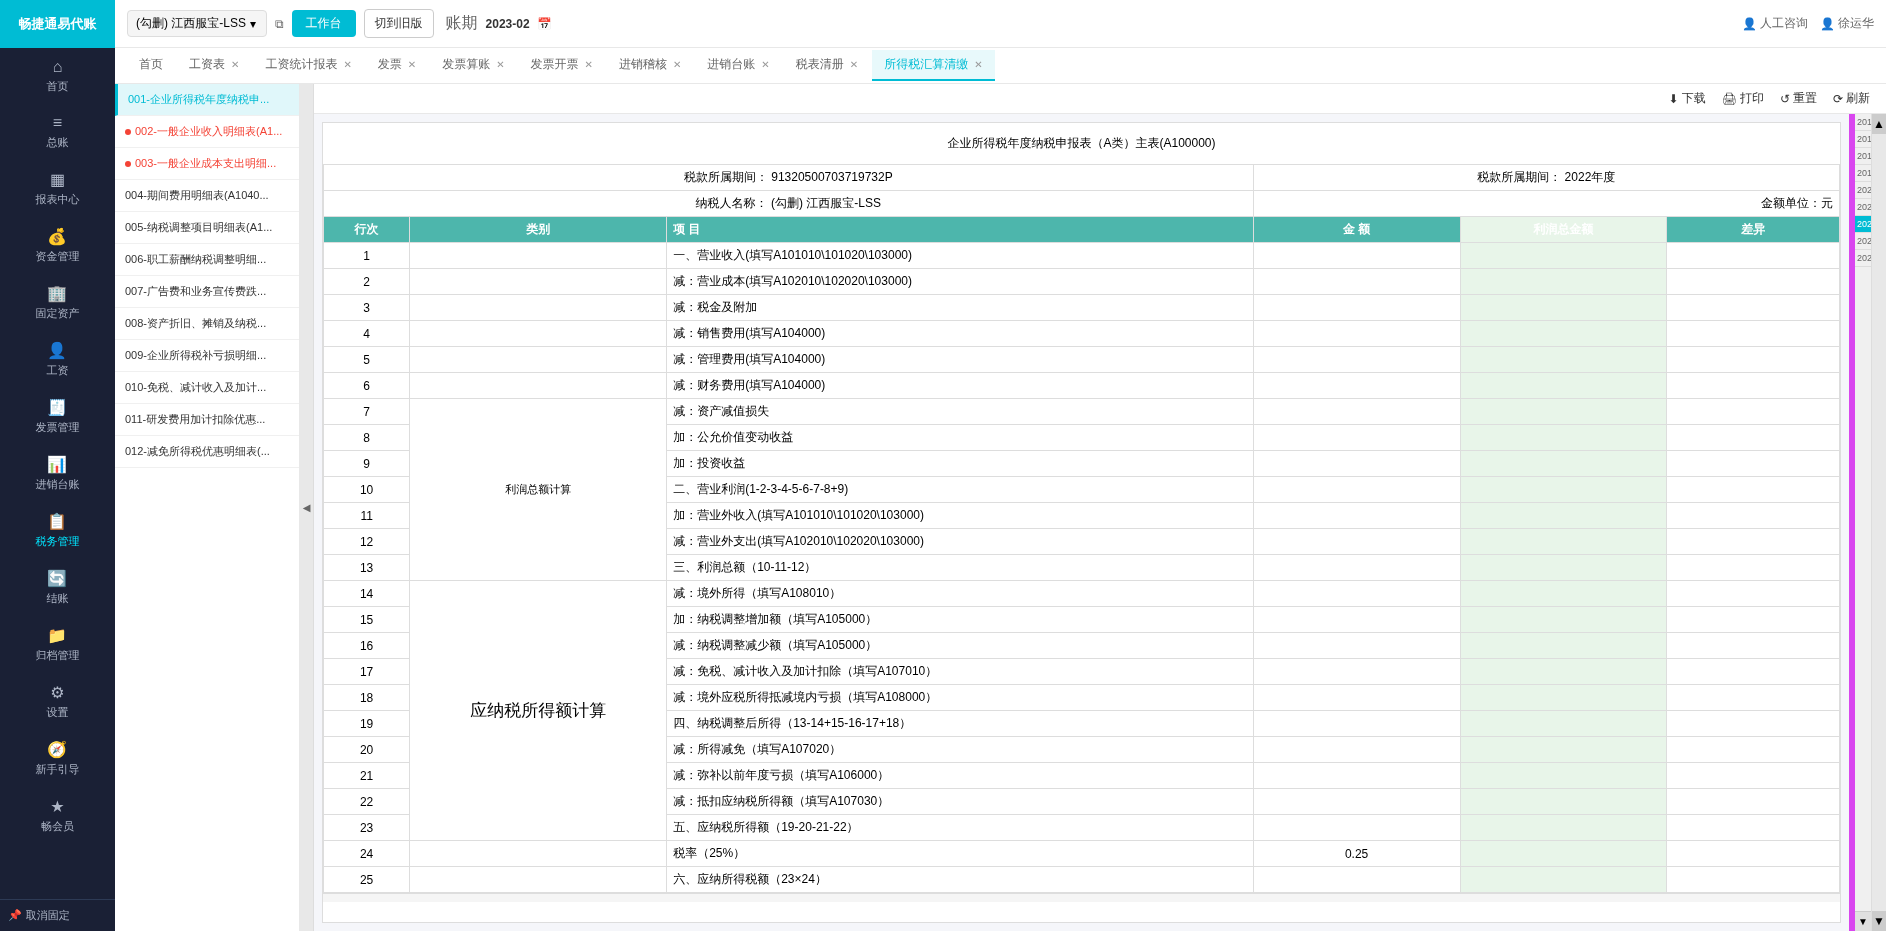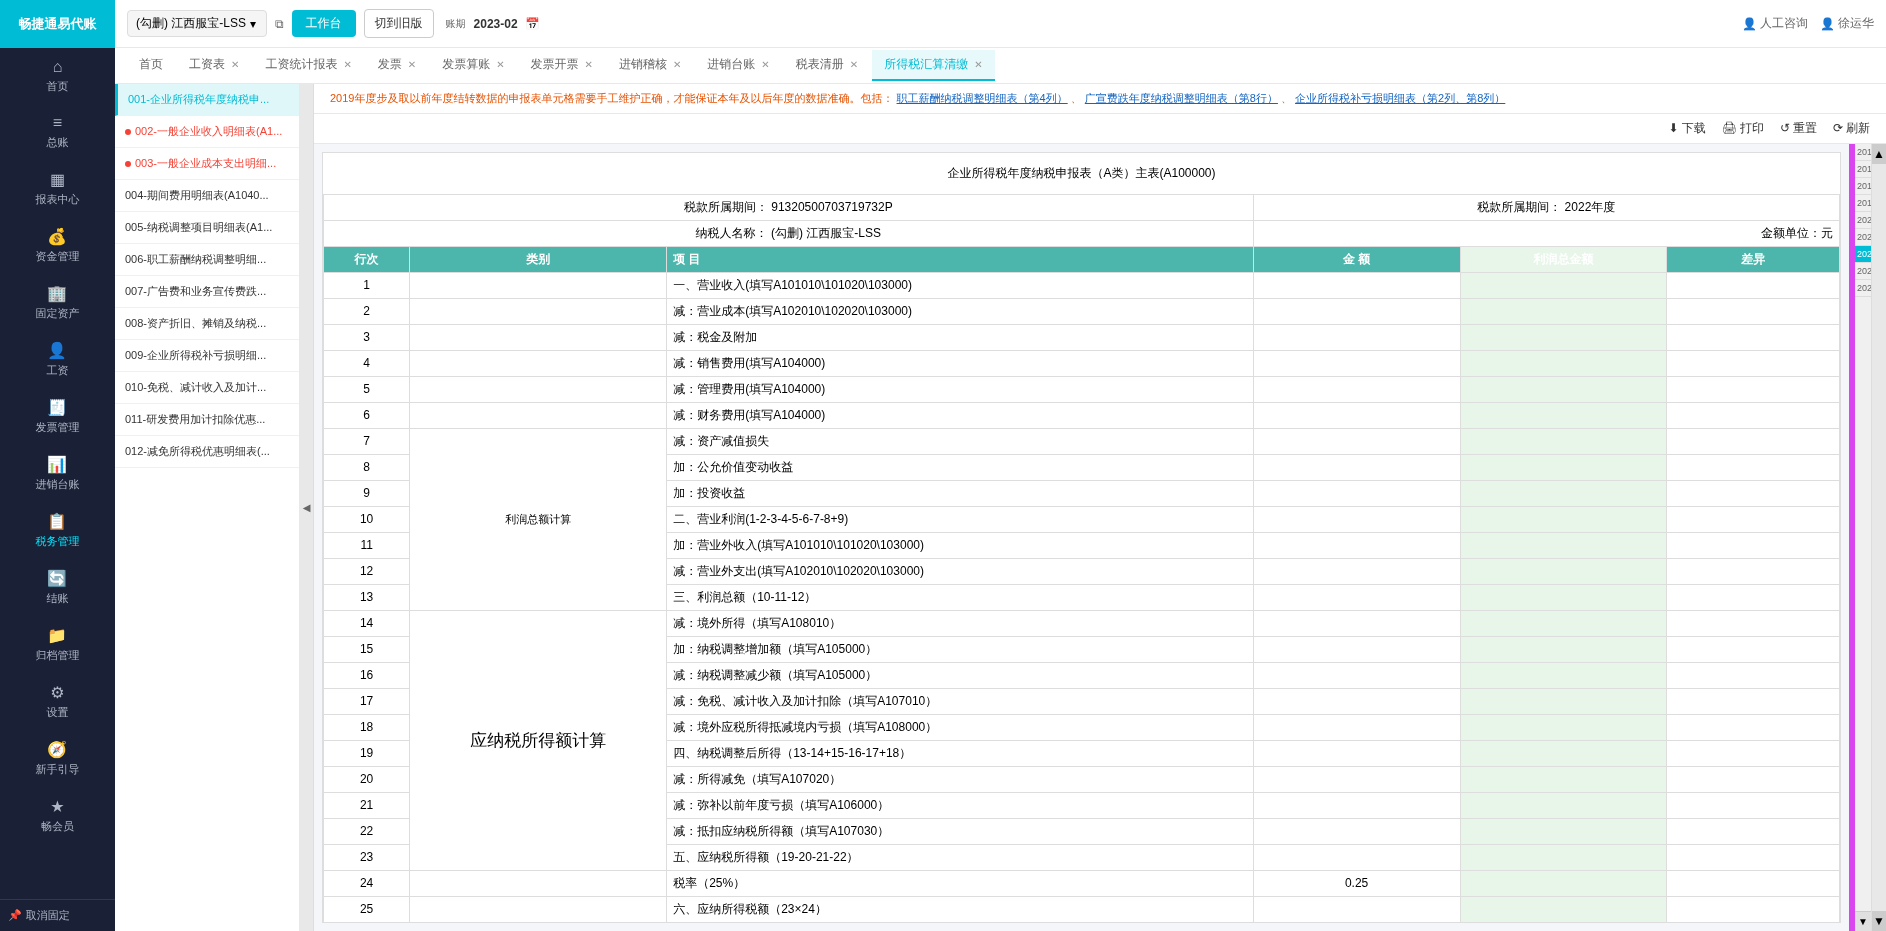--- a/index.html
+++ b/index.html
@@ -17,21 +17,21 @@
     .sidebar-bottom { margin-top: auto; padding: 8px; border-top: 1px solid #2d3a55; display: flex; align-items: center; cursor: pointer; color: #adb5c6; font-size: 11px; gap: 4px; }
 
     
     .main-area { flex: 1; display: flex; flex-direction: column; overflow: hidden; }
 
     
     .top-bar { height: 48px; background: #fff; display: flex; align-items: center; padding: 0 12px; gap: 8px; border-bottom: 1px solid #e8e8e8; }
     .company-selector { display: flex; align-items: center; gap: 4px; background: #f5f5f5; border: 1px solid #ddd; border-radius: 4px; padding: 4px 8px; cursor: pointer; font-size: 12px; min-width: 140px; }
     .btn-workspace { background: #00bcd4; color: #fff; border: none; padding: 5px 14px; border-radius: 4px; cursor: pointer; font-size: 12px; }
     .btn-switch { background: #fff; color: #333; border: 1px solid #ccc; padding: 5px 10px; border-radius: 4px; cursor: pointer; font-size: 12px; }
-    .period-label { font-size: 10px; color: #666; margin-left: 4px; }
+    .period-label { font-size: 16px; color: #666; margin-left: 4px; }
     .top-right { margin-left: auto; display: flex; align-items: center; gap: 12px; color: #666; font-size: 12px; }
     .top-right span { cursor: pointer; display: flex; align-items: center; gap: 3px; }
 
     
     .tab-bar { height: 36px; background: #fff; display: flex; align-items: center; padding: 0 12px; border-bottom: 1px solid #e8e8e8; gap: 2px; flex-shrink: 0; }
     .tab { display: flex; align-items: center; gap: 4px; padding: 6px 12px; cursor: pointer; font-size: 12px; color: #666; border-bottom: 2px solid transparent; white-space: nowrap; }
     .tab.active { color: #00bcd4; border-bottom: 2px solid #00bcd4; background: #e8f9fb; }
     .tab .close-btn { font-size: 10px; color: #999; margin-left: 2px; }
 
     
@@ -252,28 +252,20 @@
           <span>012-减免所得税优惠明细表(...</span>
         </div>
       </div>
 
       <div style="width:14px; background:#e8e8e8; border-right:1px solid #ddd; display:flex; align-items:center; justify-content:center; cursor:pointer; flex-shrink:0;">
         <span style="font-size:10px; color:#666;">◀</span>
       </div>
 
       <div class="main-content">
 
-        <div class="warning-bar">
-          <span>2019年度步及取以前年度结转数据的申报表单元格需要手工维护正确，才能保证本年及以后年度的数据准确。包括：</span>
-          <a>职工薪酬纳税调整明细表（第4列）</a>
-          <span>、</span>
-          <a>广宣费跌年度纳税调整明细表（第8行）</a>
-          <span>、</span>
-          <a>企业所得税补亏损明细表（第2列、第8列）</a>
-        </div>
 
         <div class="toolbar">
           <div class="toolbar-btn">
             <span>⬇</span>
             <span>下载</span>
           </div>
           <div class="toolbar-btn">
             <span>🖨</span>
             <span>打印</span>
           </div>

